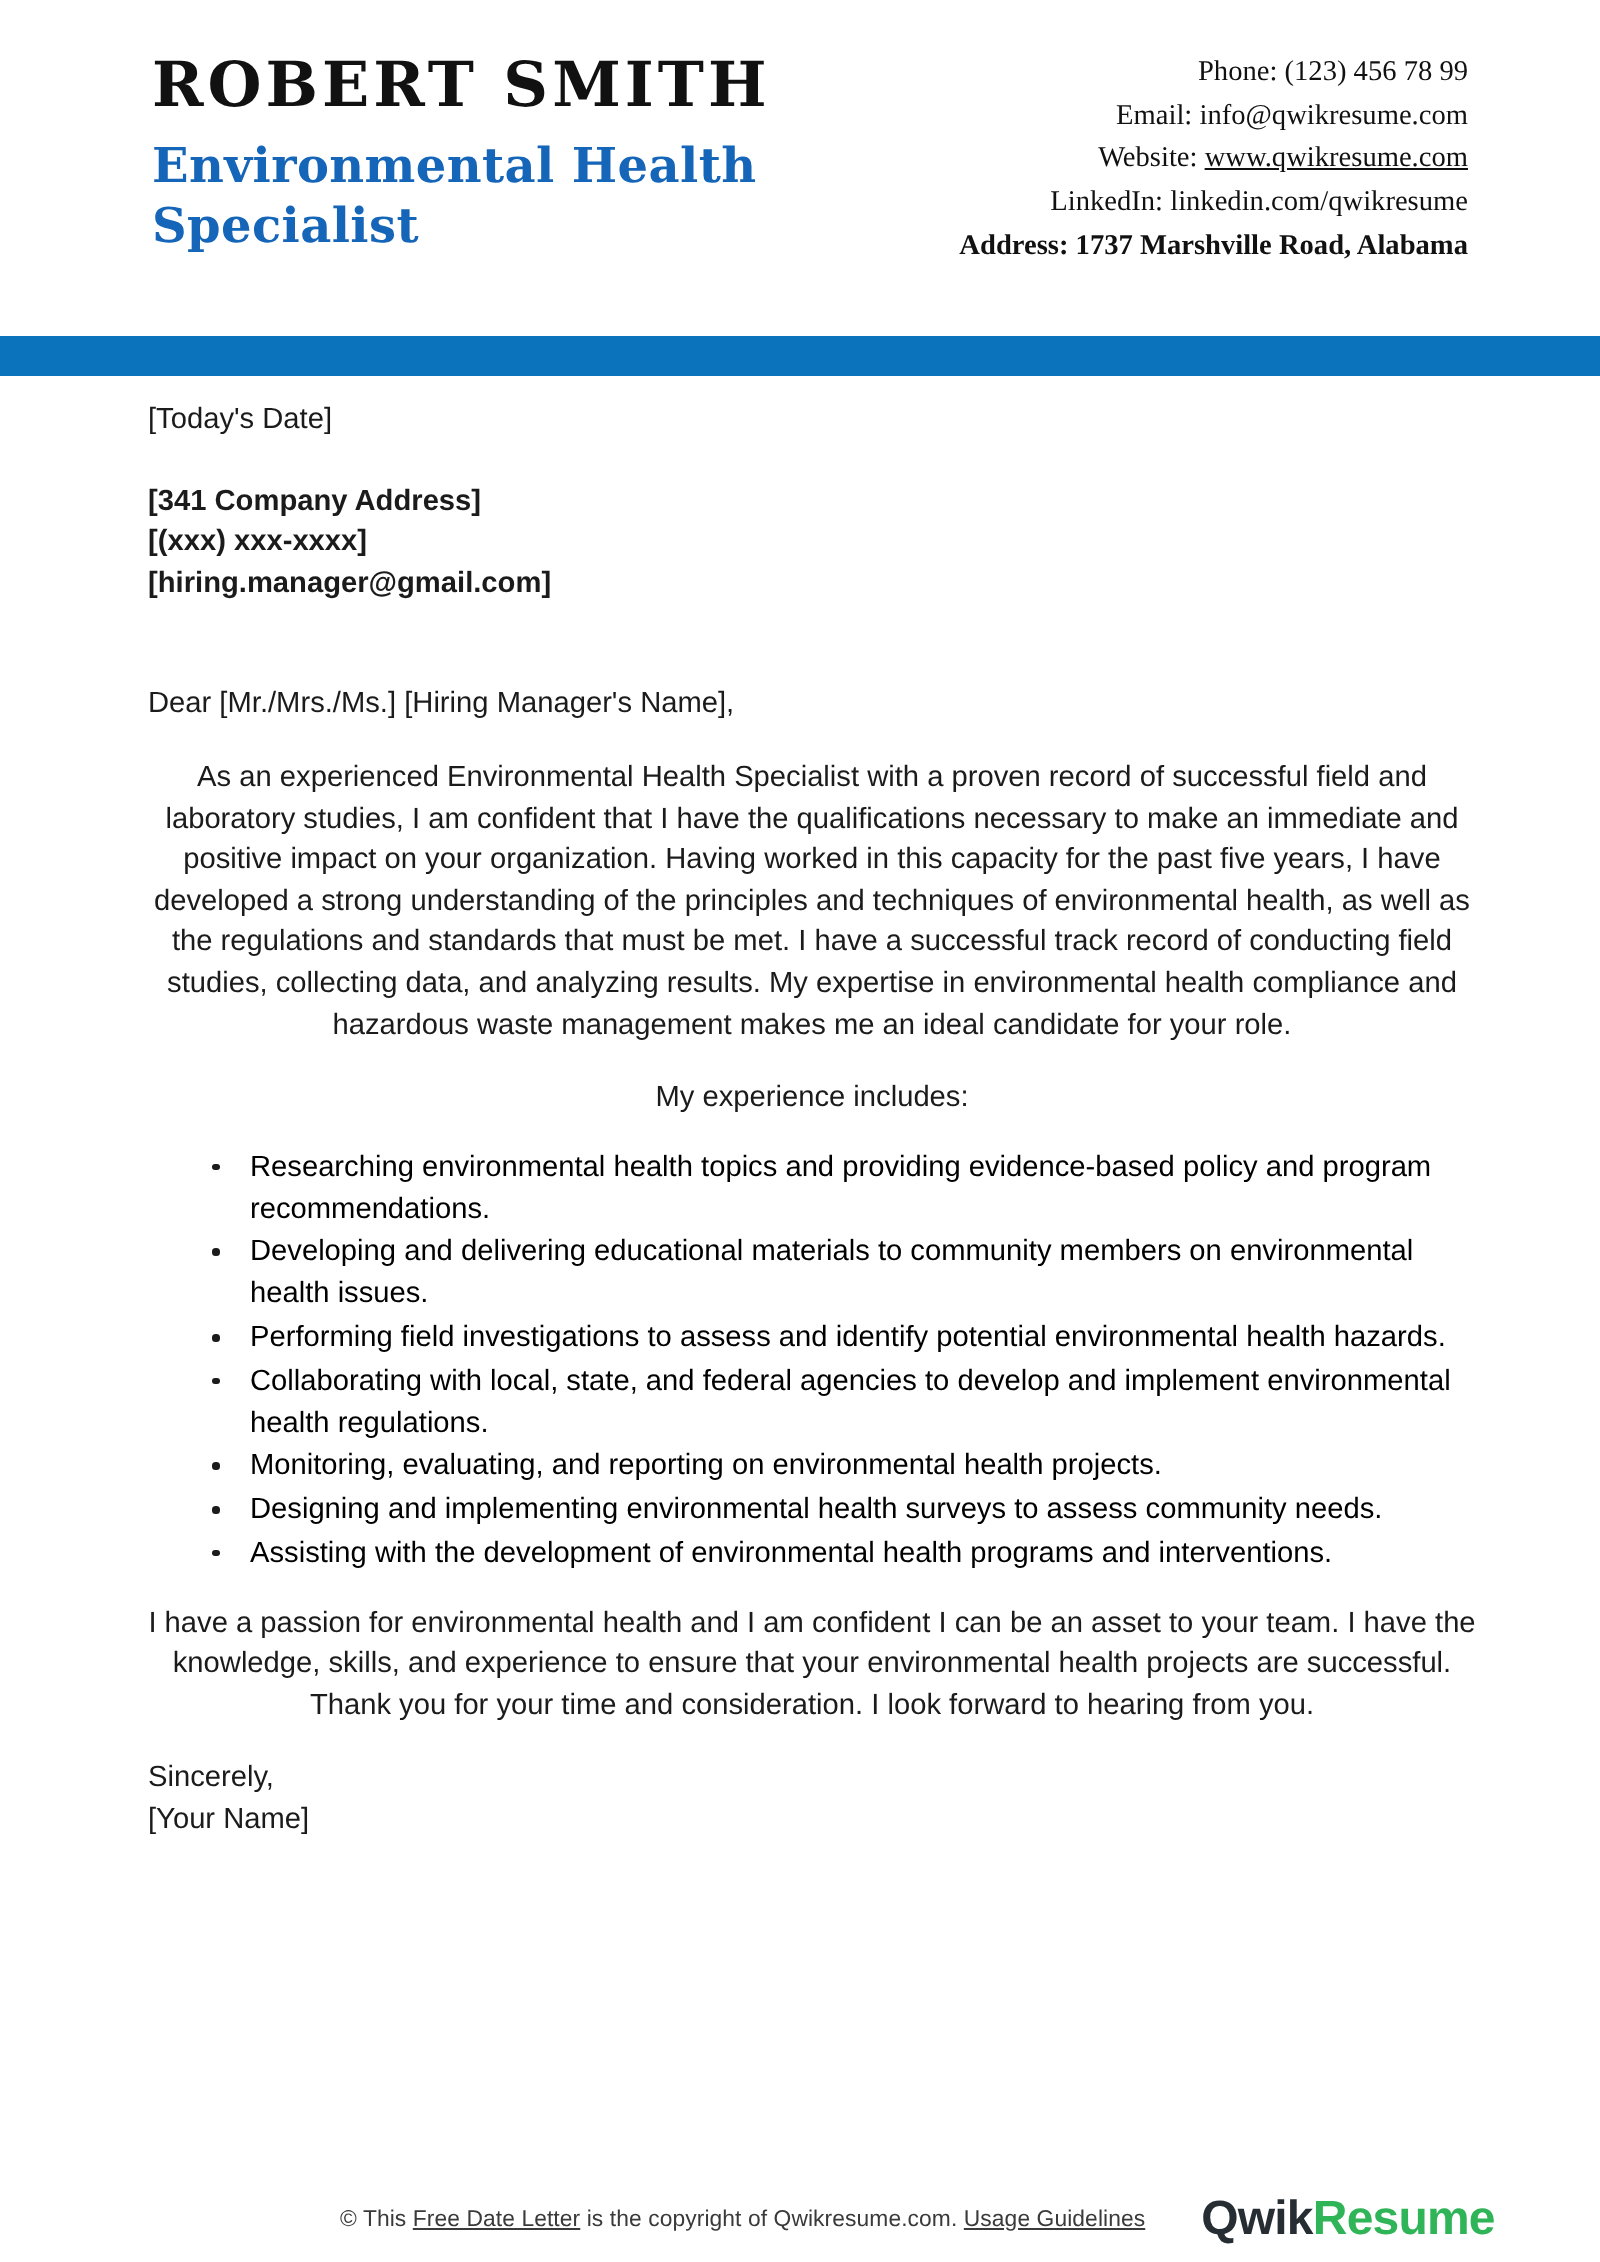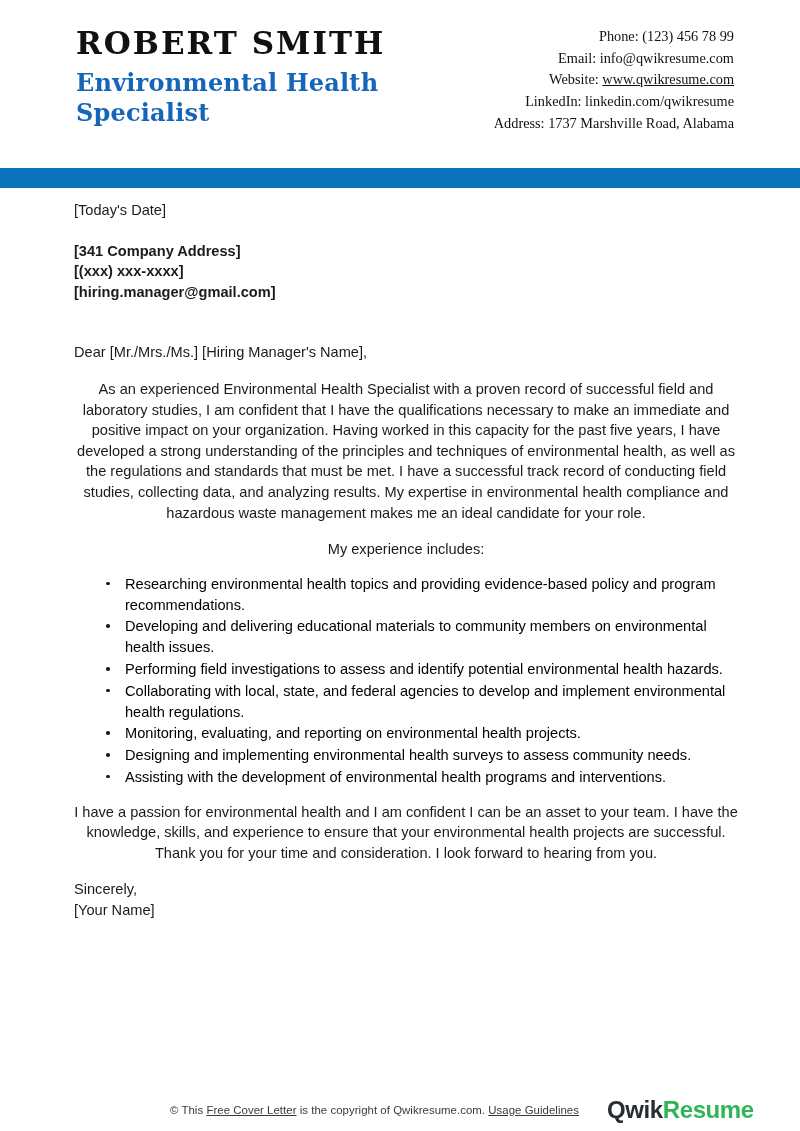--- a/index.html
+++ b/index.html
@@ -50,21 +50,21 @@
   .contact {
     font-family: "Liberation Serif", "DejaVu Serif", serif;
     font-size: 14.3px;
     line-height: 1.52;
     text-align: right;
     color: #111111;
     padding-top: 4px;
     max-width: 285px;
   }
   .contact div { white-space: nowrap; }
-  .contact .wrapline { white-space: normal; }
+  .contact .wrapline { white-space: normal; font-weight: bold; }
   .u { text-decoration: underline; }
 
   
   .blue-bar {
     position: absolute;
     left: 0;
     top: 168px;
     width: 800px;
     height: 20px;
     background: #0B72BC;
@@ -199,16 +199,16 @@
   <div class="blk para">I have a passion for environmental health and I am confident I can be an asset to your team. I have the knowledge, skills, and experience to ensure that your environmental health projects are successful. Thank you for your time and consideration. I look forward to hearing from you.</div>
 
   <div class="blk sign-off">
     <div>Sincerely,</div>
     <div>[Your Name]</div>
   </div>
 
 </div>
 
 <div class="footer">
-  <div class="copyright"><span>© This </span><span class="lnk">Free Cover Letter</span><span> is the copyright of Qwikresume.com. </span><span class="lnk">Usage Guidelines</span></div>
+  <div class="copyright"><span>© This </span><span class="lnk">Free Date Letter</span><span> is the copyright of Qwikresume.com. </span><span class="lnk">Usage Guidelines</span></div>
 
   <div class="logo"><span class="qwik">Qwik</span><span class="resume">Resume</span></div>
 </div>
 
 </body></html>

